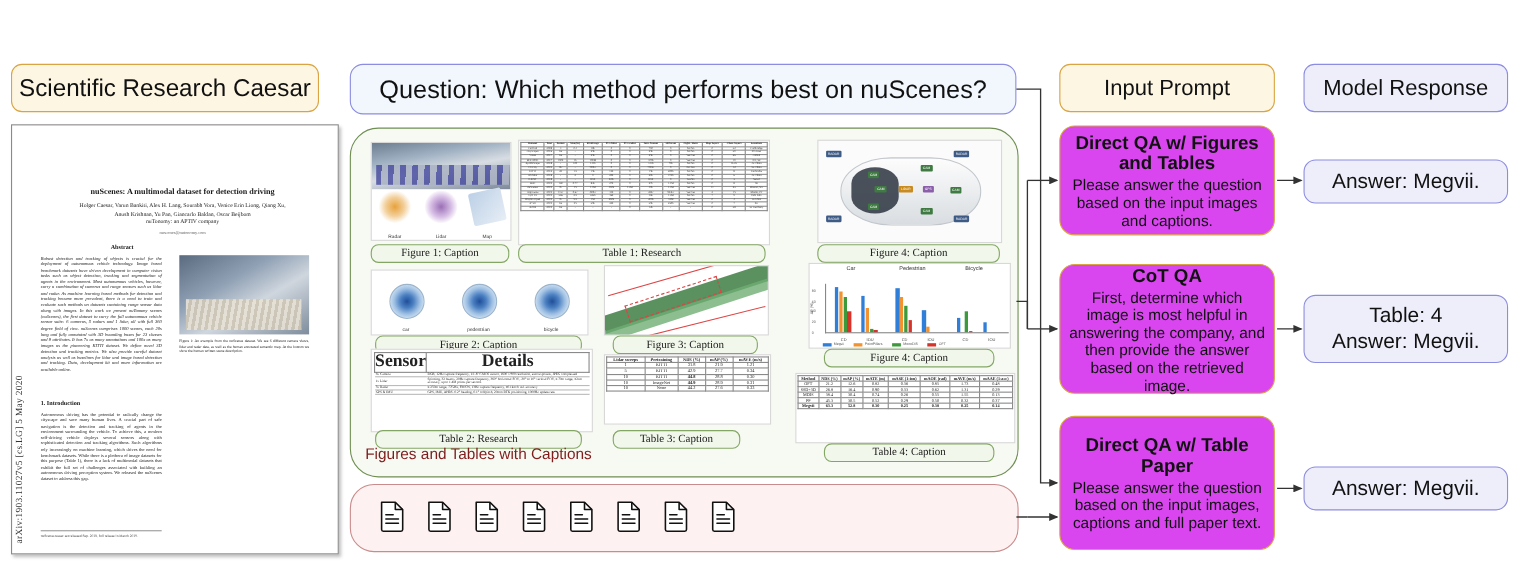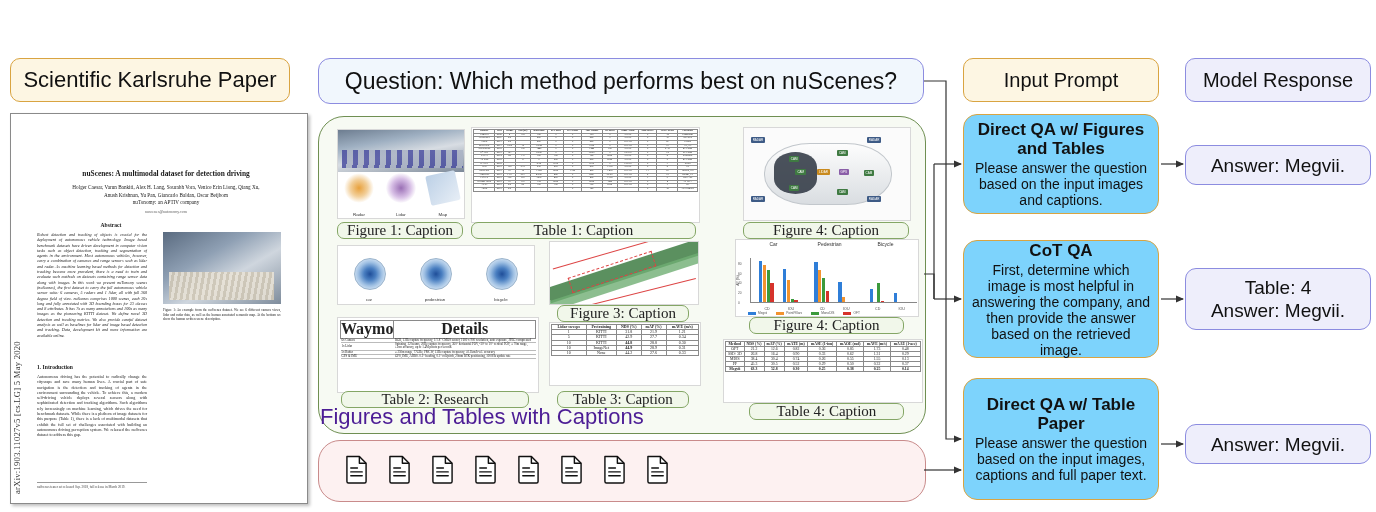--- a/index.html
+++ b/index.html
@@ -39,24 +39,24 @@
   #pg-fig:after{content:"";position:absolute;left:6px;top:40px;width:105px;height:28px;
       background:repeating-linear-gradient(100deg,#e8e2d6 0 3px,#cfc7b6 3px 6px);opacity:.9;}
   #pg-figcap{left:152px;top:194px;width:118px;font-size:3.4px;line-height:4.5px;text-align:justify;}
 
   
   #question-box{left:318px;top:58px;width:606px;height:46px;font-size:23px;border-radius:12px;}
 
   
   #figures-panel{position:absolute;left:318px;top:116px;width:606px;height:316px;
       background:#f7faf3;border:1.2px solid #6f8f52;border-radius:26px;}
-  #figures-caption{position:absolute;left:320px;top:404px;font-size:22px;color:#4c1d95;}
+  #figures-caption{position:absolute;left:332px;top:404px;font-size:14px;color:#7f1d1d;}
   .cap{position:absolute;box-sizing:border-box;background:#f1f7ea;border:1px solid #84a665;
        border-radius:7px;display:flex;align-items:center;justify-content:center;
-       font-size:15px;color:#222;font-family:"Liberation Serif",serif;}
+       font-size:10px;color:#222;font-family:"Liberation Serif",serif;}
 
   .thumb{position:absolute;background:#fff;border:1px solid #d8d8d8;overflow:hidden;}
 
   
   #t-f1 .strip{position:absolute;left:0;top:0;width:100%;height:42px;
      background:linear-gradient(170deg,#6d7d90 0%,#9fb0c2 30%,#d8dde3 55%,#7b8898 100%);}
   #t-f1 .strip:before{content:"";position:absolute;left:4px;top:20px;width:96%;height:18px;
      background:repeating-linear-gradient(92deg,#4b4fa0 0 5px,#aab2c4 5px 11px);opacity:.85;}
   #t-f1 .sub{position:absolute;bottom:12px;width:33.3%;height:36px;}
   #t-f1 .sub i{position:absolute;left:50%;top:50%;width:30px;height:30px;margin:-15px 0 0 -15px;
@@ -116,21 +116,21 @@
   #fulltext-box{position:absolute;left:318px;top:440px;width:606px;height:60px;
       background:#fdf1f1;border:1.2px solid #c98b8b;border-radius:22px;
       display:flex;align-items:center;}
   #fulltext-label{margin-left:26px;font-size:22px;color:#111;}
   #doc-icons{display:flex;gap:20px;margin-left:26px;}
   .docicon{width:23px;height:30px;}
 
   
   #prompt-hdr{left:963px;top:58px;width:196px;height:44px;font-size:20px;}
   #resp-hdr  {left:1185px;top:58px;width:186px;height:44px;font-size:20px;}
-  .prompt{position:absolute;box-sizing:border-box;background:#7dd3fc;
+  .prompt{position:absolute;box-sizing:border-box;background:#d946ef;
       border:1.4px solid #d9a441;border-radius:14px;padding:5px 8px;
       display:flex;flex-direction:column;align-items:center;justify-content:center;text-align:center;}
   .prompt .ttl{font-weight:bold;font-size:17px;line-height:19px;}
   .prompt .bdy{font-size:14px;line-height:16px;margin-top:2px;}
   #p1{left:963px;top:114px;width:196px;height:100px;}
   #p2{left:963px;top:240px;width:196px;height:118px;}
   #p3{left:963px;top:378px;width:196px;height:122px;}
 
   .resp{position:absolute;box-sizing:border-box;background:#eeeefb;
       border:1.4px solid #8c8ce0;border-radius:11px;
@@ -138,21 +138,21 @@
       font-size:19px;line-height:23px;}
   #r1{left:1185px;top:145px;width:186px;height:40px;}
   #r2{left:1185px;top:268px;width:186px;height:62px;}
   #r3{left:1185px;top:424px;width:186px;height:40px;}
 
   svg.wires{position:absolute;left:0;top:0;width:1376px;height:512px;pointer-events:none;}
 </style>
 </head>
 <body>
 
-<div class="pill hdr-cream" id="paper-title-pill">Scientific Karlsruhe Paper</div>
+<div class="pill hdr-cream" id="paper-title-pill">Scientific Research Caesar</div>
 
 <div id="paper-sheet">
   <div id="arxiv-stamp">arXiv:1903.11027v5  [cs.LG]  5 May 2020</div>
   <div class="pg" id="pg-title">nuScenes: A multimodal dataset for detection driving</div>
   <div class="pg" id="pg-authors" style="white-space:pre-line">Holger Caesar, Varun Bankiti, Alex H. Lang, Sourabh Vora, Venice Erin Liong, Qiang Xu,
 Anush Krishnan, Yu Pan, Giancarlo Baldan, Oscar Beijbom
 nuTonomy: an APTIV company</div>
   <div class="pg" id="pg-url">nuscenes@nutonomy.com</div>
   <div class="pg" id="pg-abs-h">Abstract</div>
   <div class="pg" id="pg-abs">Robust detection and tracking of objects is crucial for the deployment of autonomous vehicle technology. Image based benchmark datasets have driven development in computer vision tasks such as object detection, tracking and segmentation of agents in the environment. Most autonomous vehicles, however, carry a combination of cameras and range sensors such as lidar and radar. As machine learning based methods for detection and tracking become more prevalent, there is a need to train and evaluate such methods on datasets containing range sensor data along with images. In this work we present nuTonomy scenes (nuScenes), the first dataset to carry the full autonomous vehicle sensor suite: 6 cameras, 5 radars and 1 lidar, all with full 360 degree field of view. nuScenes comprises 1000 scenes, each 20s long and fully annotated with 3D bounding boxes for 23 classes and 8 attributes. It has 7x as many annotations and 100x as many images as the pioneering KITTI dataset. We define novel 3D detection and tracking metrics. We also provide careful dataset analysis as well as baselines for lidar and image based detection and tracking. Data, development kit and more information are available online.</div>
@@ -440,21 +440,21 @@
             <td>12k</td>
             <td>-</td>
             <td>-</td>
             <td>0</td>
             <td>38</td>
             <td>3x Germany</td>
           </tr>
         </tbody>
       </table>
   </div>
-  <div class="cap" style="left:152px;top:105px;width:225px;height:17px;">Table 1: Caption</div>
+  <div class="cap" style="left:152px;top:105px;width:225px;height:17px;">Table 1: Research</div>
 
   <div class="thumb" id="t-f4c" style="left:424px;top:10px;width:166px;height:92px;">
     <div class="body"></div>
       <div class="glass"></div>
     <div class="chip r" style="left:4%;top:10%;">RADAR</div>
     <div class="chip r" style="left:74%;top:10%;">RADAR</div>
     <div class="chip r" style="left:4%;top:74%;">RADAR</div>
     <div class="chip r" style="left:74%;top:74%;">RADAR</div>
     <div class="chip c" style="left:27%;top:30%;">CAM</div>
     <div class="chip c" style="left:56%;top:24%;">CAM</div>
@@ -468,20 +468,21 @@
   <div class="cap" style="left:424px;top:105px;width:166px;height:17px;">Figure 4: Caption</div>
 
   <div class="thumb" id="t-f2" style="left:18px;top:128px;width:196px;height:58px;">
     <div class="rose" style="left:16px;"></div>
     <div class="rose" style="left:82px;"></div>
     <div class="rose" style="left:148px;"></div>
     <div class="roselbl" style="left:11px;">car</div>
     <div class="roselbl" style="left:77px;">pedestrian</div>
     <div class="roselbl" style="left:143px;">bicycle</div>
   </div>
+  <div class="cap" style="left:22px;top:188px;width:188px;height:17px;">Figure 2: Caption</div>
 
   <div class="thumb" id="t-f3" style="left:230px;top:124px;width:148px;height:62px;">
     <div class="redline"></div>
       <div class="road"></div>
       <div class="road2"></div>
     <div class="dash"></div>
       <div class="redline2"></div>
   </div>
   <div class="cap" style="left:238px;top:188px;width:132px;height:17px;">Figure 3: Caption</div>
 
@@ -545,21 +546,21 @@
       <div class="ytick" style="bottom: 30.5556px;">40</div>
       <div class="ytick" style="bottom: 40.3333px;">60</div>
       <div class="ytick" style="bottom: 50.1111px;">80</div>
     </div>
   <div class="cap" style="left:430px;top:200px;width:155px;height:17px;">Figure 4: Caption</div>
 
   <div class="thumb" id="t-t2" style="left:18px;top:200px;width:196px;height:70px;padding:2px;">
     <table class="mini">
         <thead>
           <tr>
-            <th>Waymo</th>
+            <th>Sensor</th>
             <th>Details</th>
           </tr>
         </thead>
         <tbody>
           <tr>
             <td>6x Camera</td>
             <td>RGB, 12Hz capture frequency, 1/1.8" CMOS sensor, 1600 x 900 resolution, auto exposure, JPEG compressed</td>
           </tr>
           <tr>
             <td>1x Lidar</td>
@@ -621,21 +622,21 @@
           <tr>
             <td>10</td>
             <td>None</td>
             <td>44.2</td>
             <td>27.6</td>
             <td>0.33</td>
           </tr>
         </tbody>
       </table>
   </div>
-  <div class="cap" style="left:238px;top:274px;width:132px;height:17px;">Table 3: Caption</div>
+  <div class="cap" style="left:238px;top:274px;width:116px;height:17px;">Table 3: Caption</div>
 
   <div class="thumb" id="t-t4" style="left:404px;top:222px;width:196px;height:60px;padding:1px;">
     <table class="mini">
         <thead>
           <tr>
             <th>Method</th>
             <th>NDS (%)</th>
             <th>mAP (%)</th>
             <th>mATE (m)</th>
             <th>mASE (1-iou)</th>

